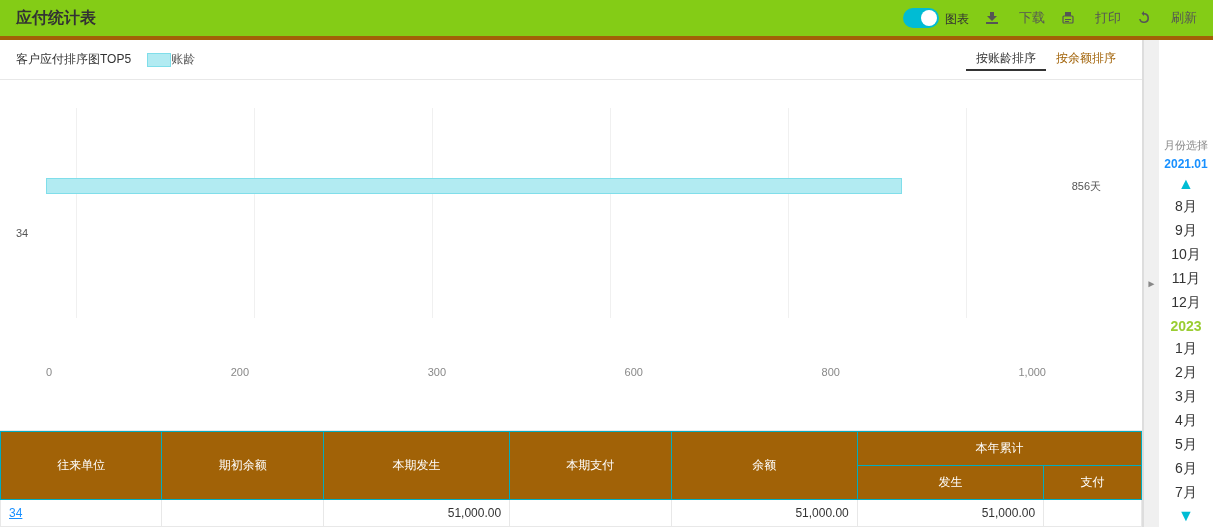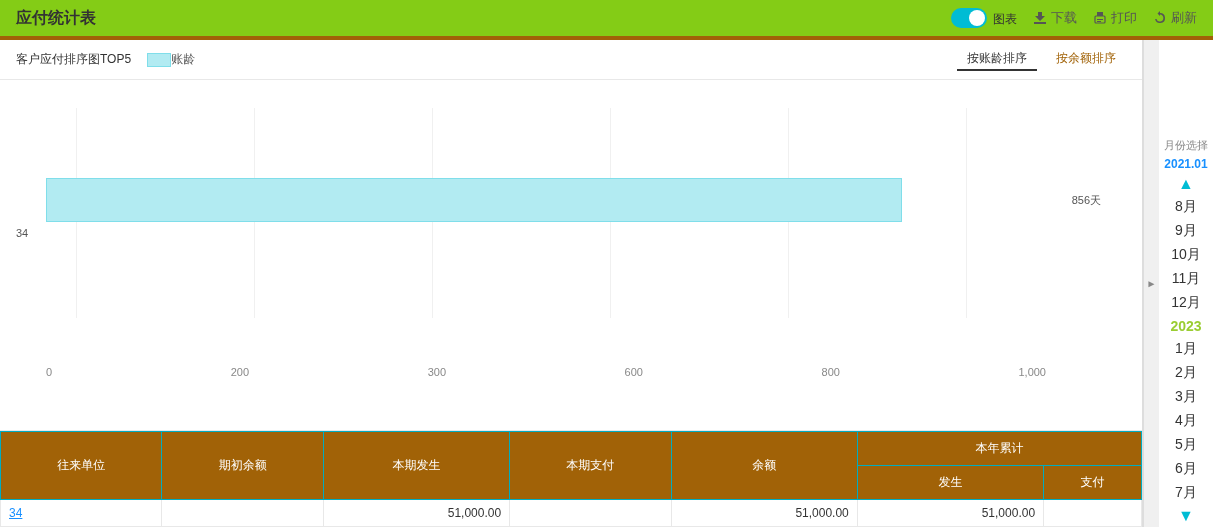--- a/index.html
+++ b/index.html
@@ -7,43 +7,43 @@
 
     .page-wrapper { width: 1213px; height: 527px; display: flex; flex-direction: column; background: #fff; overflow: hidden; }
 
     
     .header { display: flex; align-items: center; justify-content: space-between; padding: 8px 16px; border-bottom: 4px solid #a16207; background: #84cc16; height: 40px; }
     .header-title { font-size: 16px; font-weight: bold; color: #333; }
     .header-actions { display: flex; align-items: center; gap: 16px; }
     .toggle-group { display: flex; align-items: flex-end; gap: 6px; }
     .toggle { width: 36px; height: 20px; background: #00bcd4; border-radius: 10px; position: relative; cursor: pointer; }
     .toggle::after { content: ''; position: absolute; width: 16px; height: 16px; background: #fff; border-radius: 50%; top: 2px; right: 2px; }
-    .action-btn { display: flex; align-items: center; gap: 4px; color: #555; cursor: pointer; font-size: 13px; }
+    .action-btn { display: flex; align-items: center; gap: 20px; color: #555; cursor: pointer; font-size: 13px; }
 
     
     .main-content { display: flex; flex: 1; overflow: hidden; }
 
     
     .chart-section { flex: 1; display: flex; flex-direction: column; overflow: hidden; }
 
     
     .chart-header { display: flex; align-items: center; justify-content: space-between; padding: 8px 16px; border-bottom: 1px solid #e8e8e8; }
     .chart-legend { display: flex; align-items: center; gap: 16px; }
     .legend-item { display: flex; align-items: center; gap: 0; font-size: 12px; color: #555; }
     .legend-box { width: 24px; height: 14px; background: #b2ebf2; border: 1px solid #80deea; }
-    .chart-sort { display: flex; gap: 9px; }
+    .chart-sort { display: flex; gap: 0; }
     .sort-btn { padding: 2px 10px; font-size: 12px; cursor: pointer; color: #a16207; border-bottom: 2px solid transparent; }
     .sort-btn.active { color: #333; border-bottom: 2px solid #333; }
 
     
     .chart-body { flex: 1; padding: 8px 16px 4px 16px; position: relative; overflow: hidden; }
     .chart-container { width: 100%; height: 290px; position: relative; }
     .chart-y-label { position: absolute; left: 0; top: 50%; transform: translateY(-50%); font-size: 11px; color: #555; }
     .chart-bar-area { position: absolute; left: 30px; right: 80px; top: 10px; bottom: 30px; }
-    .bar-track { flex: 1; height: 44px; background: transparent; position: relative; }
+    .bar-track { flex: 1; height: 16px; background: transparent; position: relative; }
     .bar-fill { height: 100%; background: #b2ebf2; border: 1px solid #80deea; position: absolute; left: 0; top: 0; }
     .bar-value { position: absolute; right: -55px; top: 50%; transform: translateY(-50%); font-size: 11px; color: #555; white-space: nowrap; }
     .x-axis { position: absolute; bottom: 0; left: 30px; right: 80px; display: flex; justify-content: space-between; }
     .x-tick { font-size: 11px; color: #888; }
 
     
     .table-section { border-top: 1px solid #e8e8e8; }
     .data-table { width: 100%; border-collapse: collapse; }
     .data-table th { background: #a16207; color: #fff; padding: 8px 6px; text-align: center; font-size: 12px; font-weight: normal; border: 1px solid #00acc1; }
     .data-table td { padding: 6px 8px; border: 1px solid #e8e8e8; font-size: 12px; text-align: right; background: #fff; }

